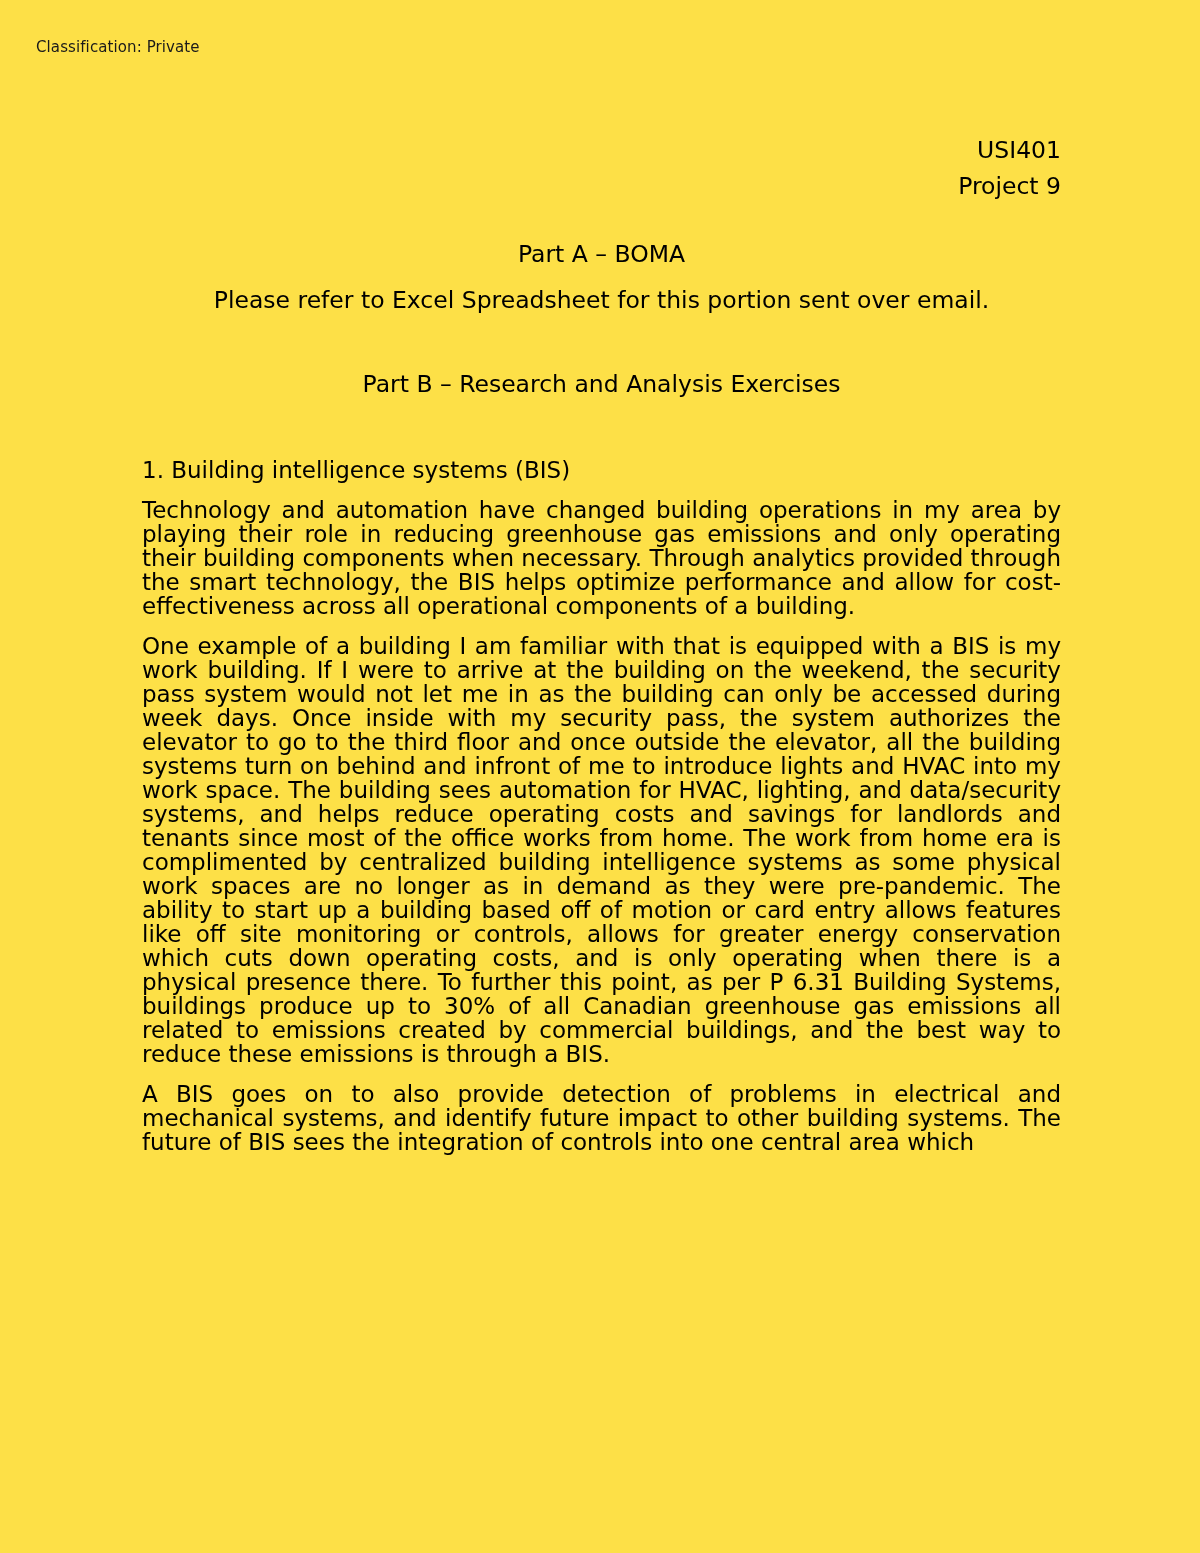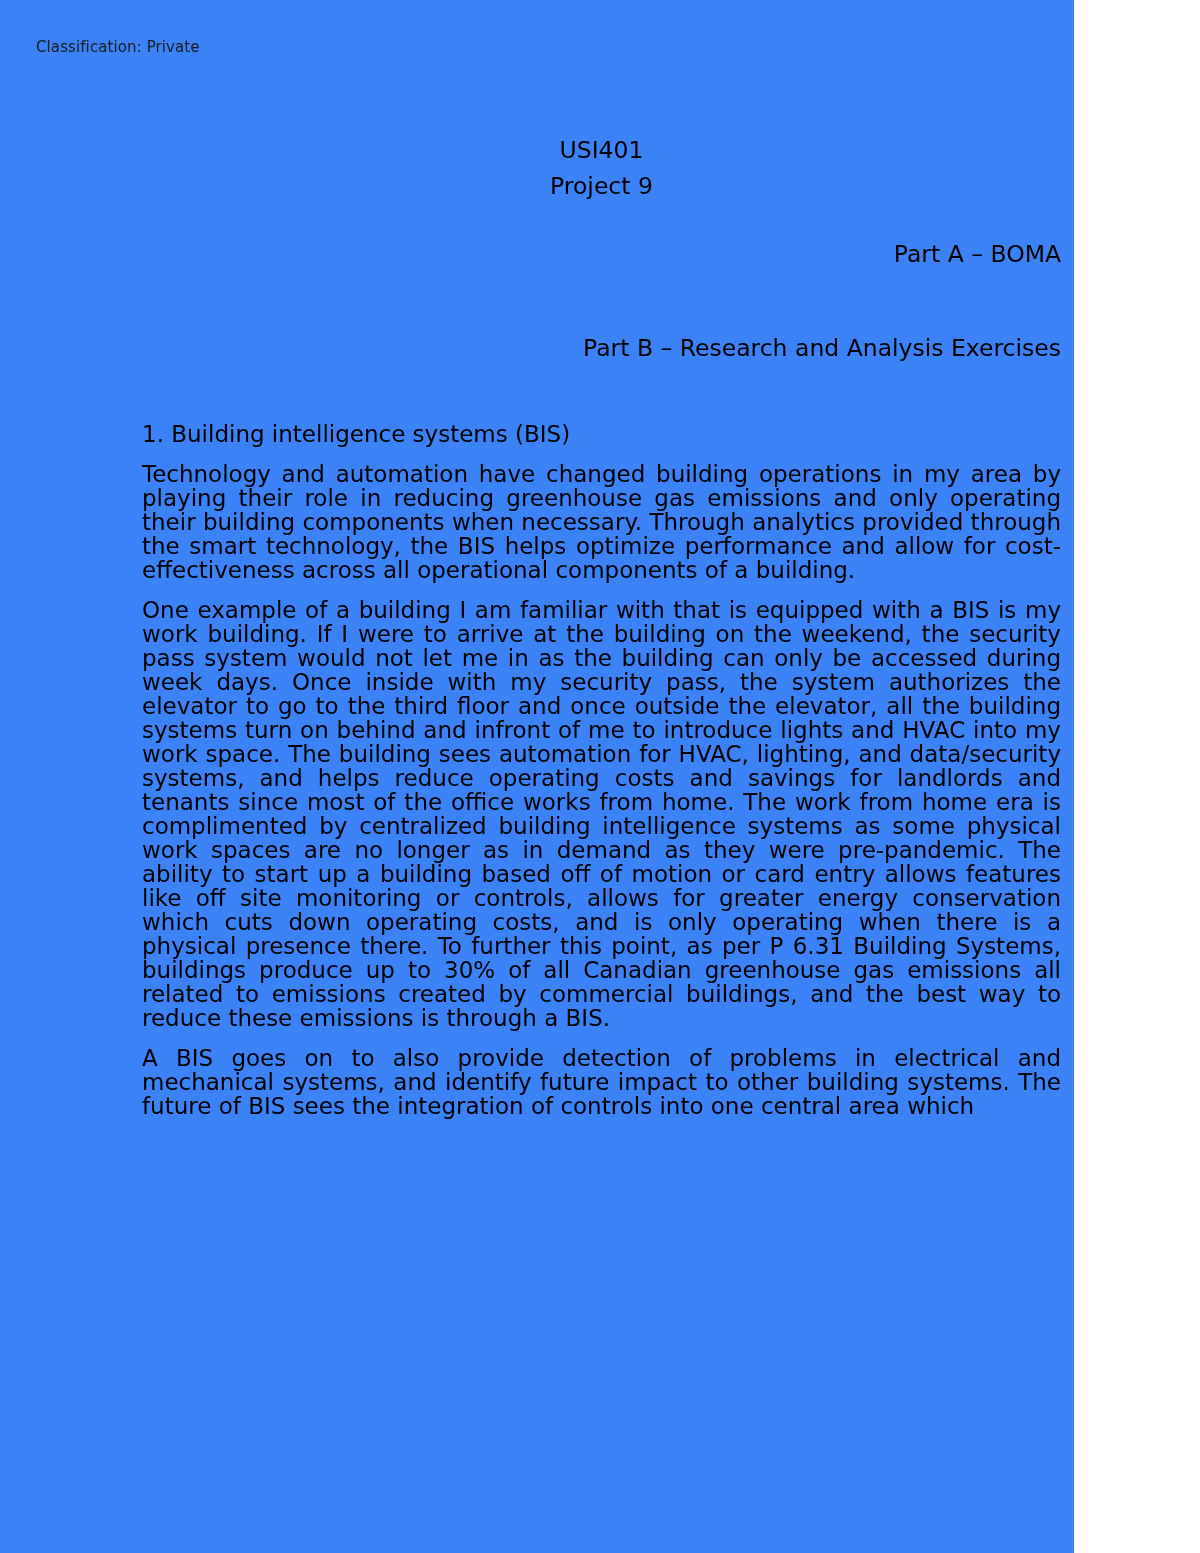--- a/index.html
+++ b/index.html
@@ -7,23 +7,23 @@
     margin: 0;
     padding: 0;
     background: #ffffff;
   }
   body {
     font-family: "DejaVu Sans", "Liberation Sans", sans-serif;
     color: #000000;
   }
   .page {
     position: relative;
-    width: 1074px;
+    width: 1200px;
     height: 1553px;
-    background: #3b82f6;
+    background: #fde047;
     overflow: hidden;
     box-sizing: border-box;
   }
   .classification-header {
     position: absolute;
     top: 38px;
     left: 36px;
     font-size: 15px;
     line-height: 19px;
     letter-spacing: 0.1px;
@@ -33,29 +33,29 @@
   .doc-body {
     position: absolute;
     top: 132px;
     left: 142px;
     width: 919px;
   }
   .title-line {
     font-size: 23.5px;
     line-height: 36px;
     color: #000000;
-    text-align: center;
+    text-align: right;
   }
   .spacer-1 { height: 32px; }
   .spacer-2 { height: 48px; }
   .spacer-3 { height: 50px; }
   .section-line {
     font-size: 23.5px;
     line-height: 36px;
-    text-align: right;
+    text-align: center;
   }
   .heading-line {
     font-size: 23px;
     line-height: 36px;
     text-align: left;
   }
   p.body-par {
     margin: 0 0 16px 0;
     font-size: 23px;
     line-height: 24px;
@@ -78,20 +78,21 @@
     <div class="title-line">USI401</div>
 
     <div class="title-line">Project 9</div>
 
     <div class="spacer-1"></div>
 
     <div class="section-line">Part A – BOMA</div>
 
     <div style="height:10px"></div>
 
+    <div class="section-line">Please refer to Excel Spreadsheet for this portion sent over email.</div>
 
     <div class="spacer-2"></div>
 
     <div class="section-line">Part B – Research and Analysis Exercises</div>
 
     <div class="spacer-3"></div>
 
     <div class="heading-line">1. Building intelligence systems (BIS)</div>
 
     <div style="height:10px"></div>

